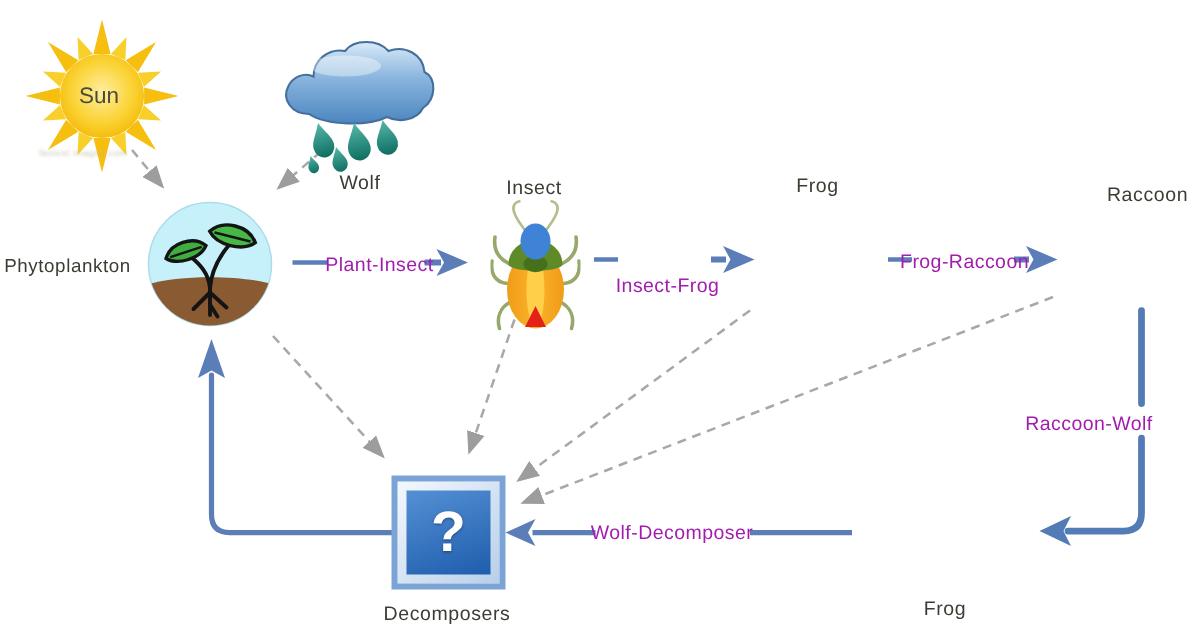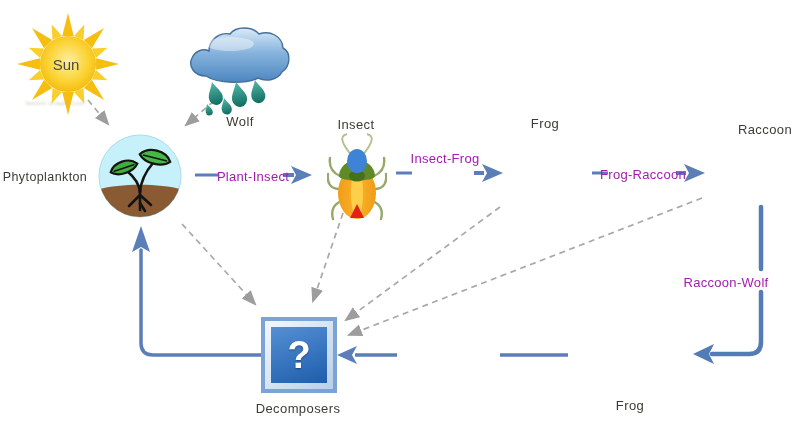--- a/index.html
+++ b/index.html
@@ -199,16 +199,17 @@
 
   <div class="node-label" style="left:45px;top:170px;font-size:12.5px">Phytoplankton</div>
   <div class="node-label" style="left:240px;top:114px">Wolf</div>
   <div class="node-label" style="left:356px;top:117px">Insect</div>
   <div class="node-label" style="left:545px;top:116px">Frog</div>
   <div class="node-label" style="left:765px;top:122px">Raccoon</div>
   <div class="node-label" style="left:630px;top:398px">Frog</div>
   <div class="node-label" style="left:298px;top:401px">Decomposers</div>
 
   <div class="conn-label" style="left:253px;top:176px">Plant-Insect</div>
-  <div class="conn-label" style="left:445px;top:158px">Insect-Frog</div>
+  <div class="conn-label" style="left:445px;top:190px">Insect-Frog</div>
   <div class="conn-label" style="left:643px;top:174px">Frog-Raccoon</div>
   <div class="conn-label" style="left:726px;top:282px">Raccoon-Wolf</div>
+  <div class="conn-label" style="left:448px;top:355px">Wolf-Decomposer</div>
 </div>
 
 </body></html>

